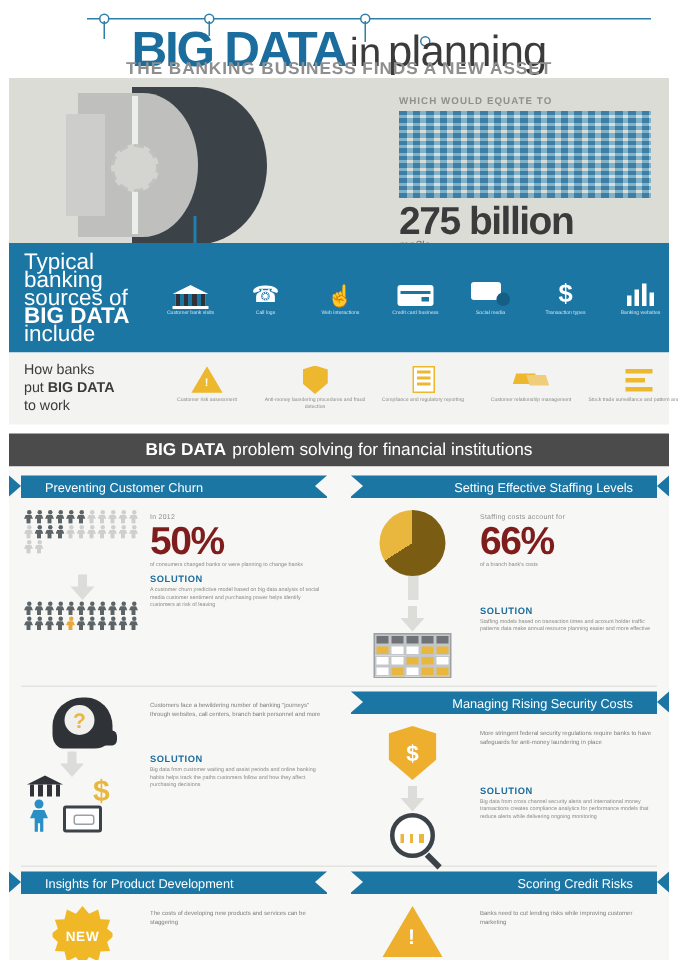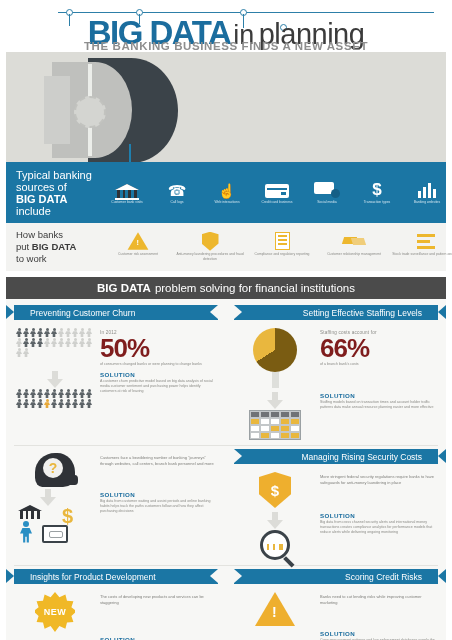--- a/index.html
+++ b/index.html
@@ -47,21 +47,21 @@
   .mp3-grid { width:168px; height:58px;
     background:
       repeating-linear-gradient(to right, #7fb3cc 0 5px, transparent 5px 9px),
       repeating-linear-gradient(to bottom, #7fb3cc 0 3px, transparent 3px 5px);
     background-blend-mode:multiply;}
   .mp3-num { font-size:26px; font-weight:800; color:#3b3b3b; letter-spacing:-1px; line-height:28px; margin-top:1px;}
   .mp3-sub { font-size:8px; color:#6d6d69; margin-top:-2px;}
 
   
   .sources { background:#1b76a4; color:#fff; margin:0 6px; padding:7px 10px 6px; display:flex; align-items:center;}
-  .src-title { font-size:11px; line-height:12px; width:86px; flex:none;}
+  .src-title { font-size:15px; line-height:12px; width:86px; flex:none;}
   .src-title b { font-weight:800;}
   .src-items { display:flex; flex:1; justify-content:space-around; align-items:flex-end;}
   .src-item { width:50px; text-align:center;}
   .src-ico { height:17px; display:flex; align-items:flex-end; justify-content:center; }
   .src-lbl { font-size:3.4px; line-height:4.6px; color:#cfe4ef; margin-top:2px; }
 
   
   .work { background:#f3f3f1; margin:0 6px; padding:6px 10px; display:flex; align-items:center;}
   .work-title { font-size:9.5px; line-height:12px; width:86px; flex:none; color:#3b3b3b;}
   .work-title b{font-weight:800;}
@@ -184,20 +184,26 @@
 
   <div class="band">
     <div class="vault">
       <div class="v-shadow"></div>
       <div class="v-door"></div>
       <div class="v-slab"></div>
       <div class="v-bar"></div>
       <div class="v-hub"></div>
     </div>
     <div class="pill-stem"></div>
+    <div class="mp3">
+      <div class="mp3-cap">WHICH WOULD EQUATE TO</div>
+      <div class="mp3-grid"></div>
+      <div class="mp3-num">275 billion</div>
+      <div class="mp3-sub">mp3's</div>
+    </div>
   </div>
 
   <div class="sources">
     <div class="src-title">
       <span>Typical banking</span><br>
       <span>sources of</span><br>
       <b>BIG DATA</b><span> include</span>
     </div>
     <div class="src-items" id="src-items">
         <div class="src-item">

